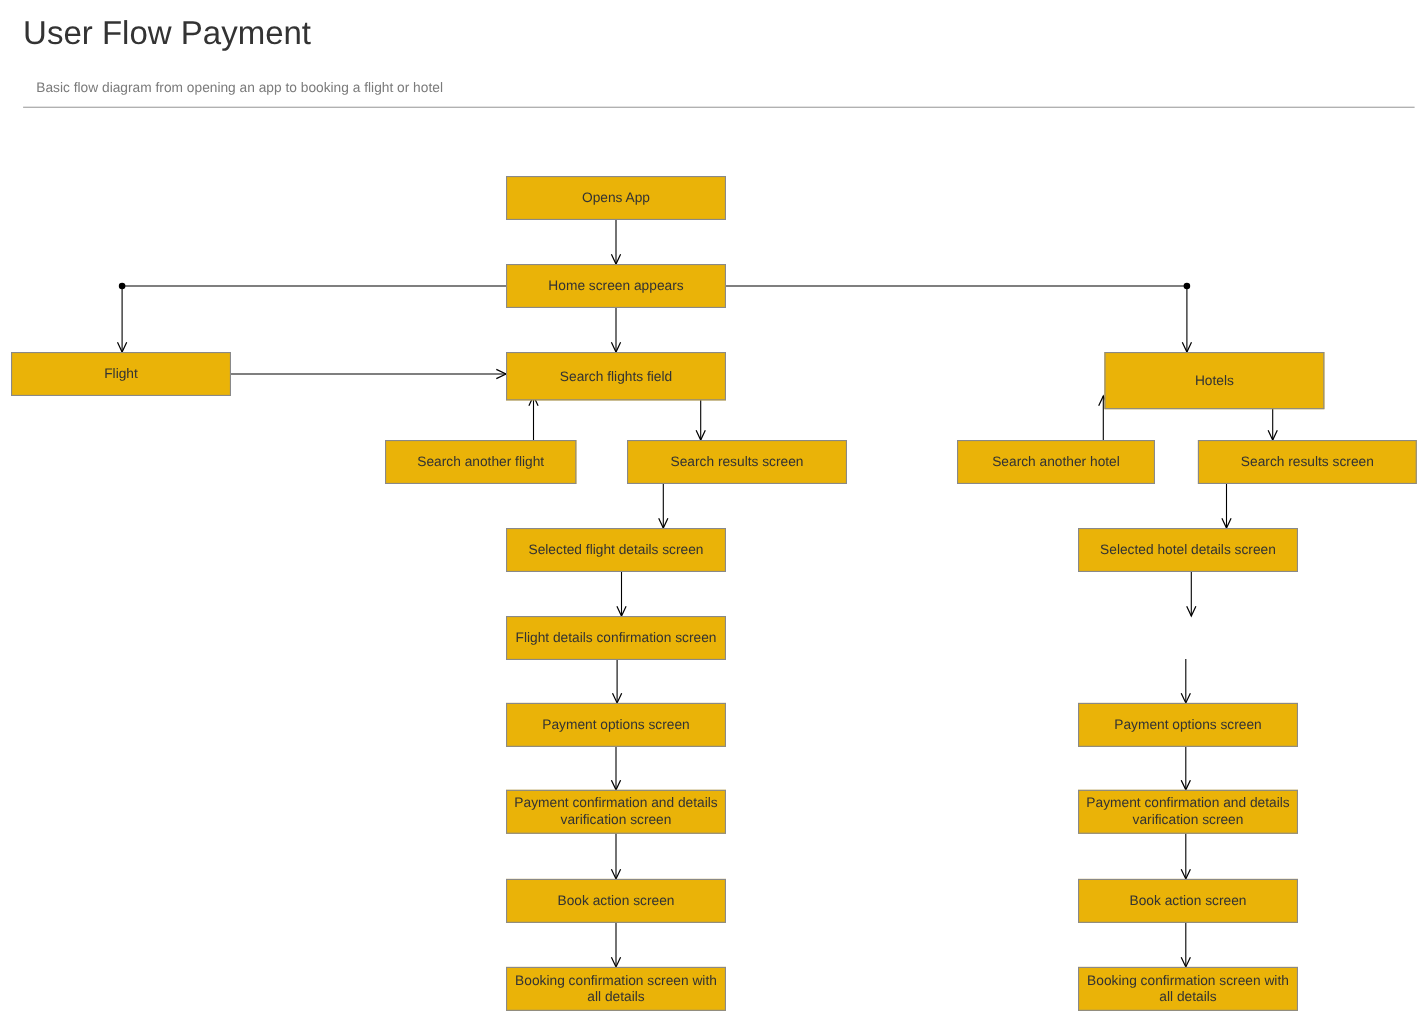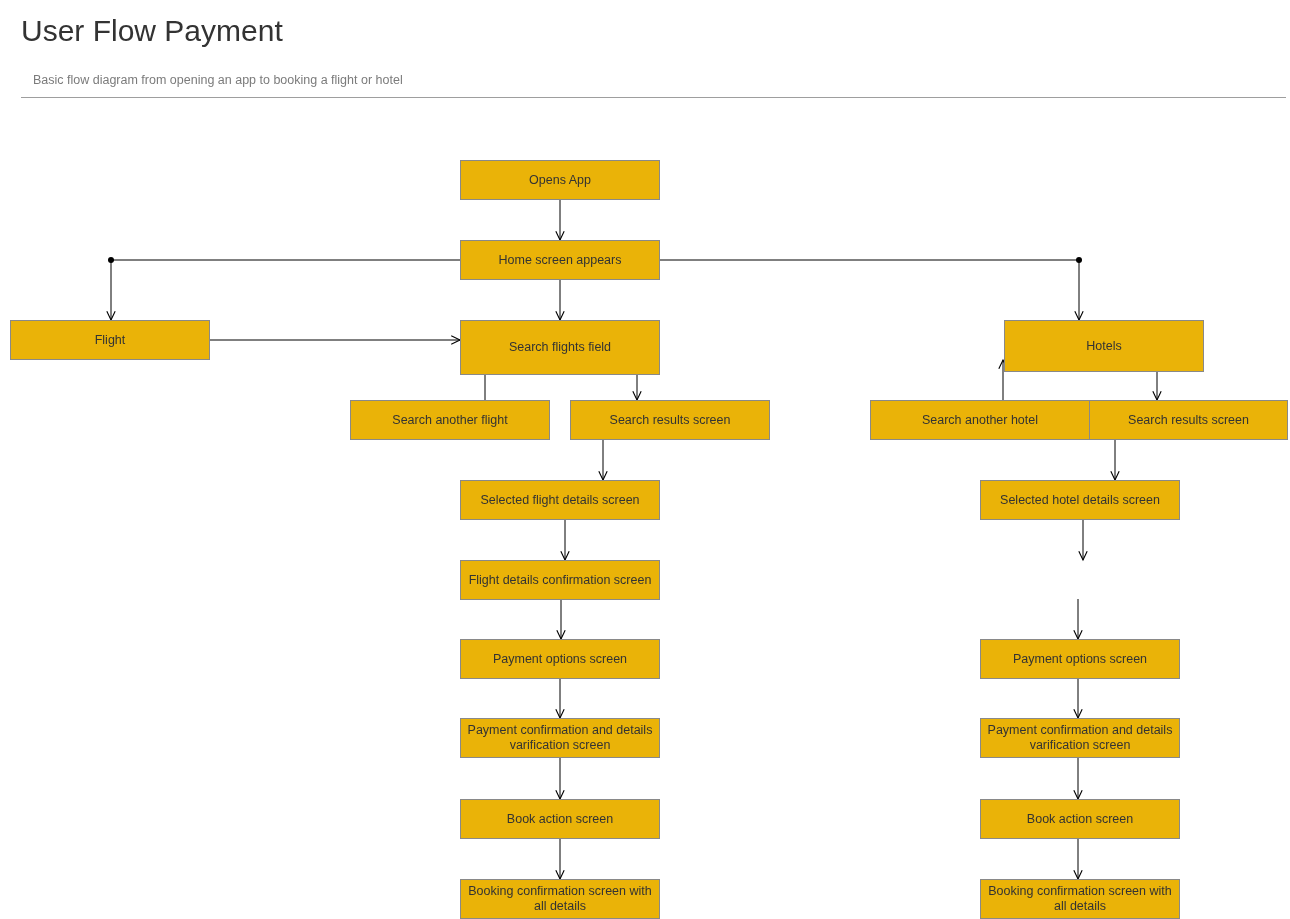--- a/index.html
+++ b/index.html
@@ -108,26 +108,26 @@
     <line x1="1083" y1="519" x2="1083" y2="560" marker-end="url(#arrow)"></line>
     <line x1="1078" y1="599" x2="1078" y2="639" marker-end="url(#arrow)"></line>
     <line x1="1078" y1="678" x2="1078" y2="718" marker-end="url(#arrow)"></line>
     <line x1="1078" y1="757" x2="1078" y2="799" marker-end="url(#arrow)"></line>
     <line x1="1078" y1="838" x2="1078" y2="879" marker-end="url(#arrow)"></line>
   </svg>
 
   <div class="node" style="left:460px;top:160px;width:200px;height:40px">Opens App</div>
   <div class="node" style="left:10px;top:320px;width:200px;height:40px">Flight</div>
   <div class="node" style="left:460px;top:240px;width:200px;height:40px">Home screen appears</div>
-  <div class="node" style="left:460px;top:320px;width:200px;height:55px">Search flights field</div>
+  <div class="node" style="left:460px;top:320px;width:200px;height:44px">Search flights field</div>
   <div class="node" style="left:1004px;top:320px;width:200px;height:52px">Hotels</div>
 
-  <div class="node" style="left:350px;top:400px;width:200px;height:40px">Search another flight</div>
+  <div class="node" style="left:350px;top:400px;width:174px;height:40px">Search another flight</div>
   <div class="node" style="left:570px;top:400px;width:200px;height:40px">Search results screen</div>
-  <div class="node" style="left:870px;top:400px;width:220px;height:40px">Search another hotel</div>
+  <div class="node" style="left:870px;top:400px;width:180px;height:40px">Search another hotel</div>
   <div class="node" style="left:1089px;top:400px;width:199px;height:40px">Search results screen</div>
 
   <div class="node" style="left:460px;top:480px;width:200px;height:40px">Selected flight details screen</div>
   <div class="node" style="left:980px;top:480px;width:200px;height:40px">Selected hotel details screen</div>
 
   <div class="node" style="left:460px;top:560px;width:200px;height:40px">Flight details confirmation screen</div>
 
   <div class="node" style="left:460px;top:639px;width:200px;height:40px">Payment options screen</div>
   <div class="node" style="left:980px;top:639px;width:200px;height:40px">Payment options screen</div>
 

